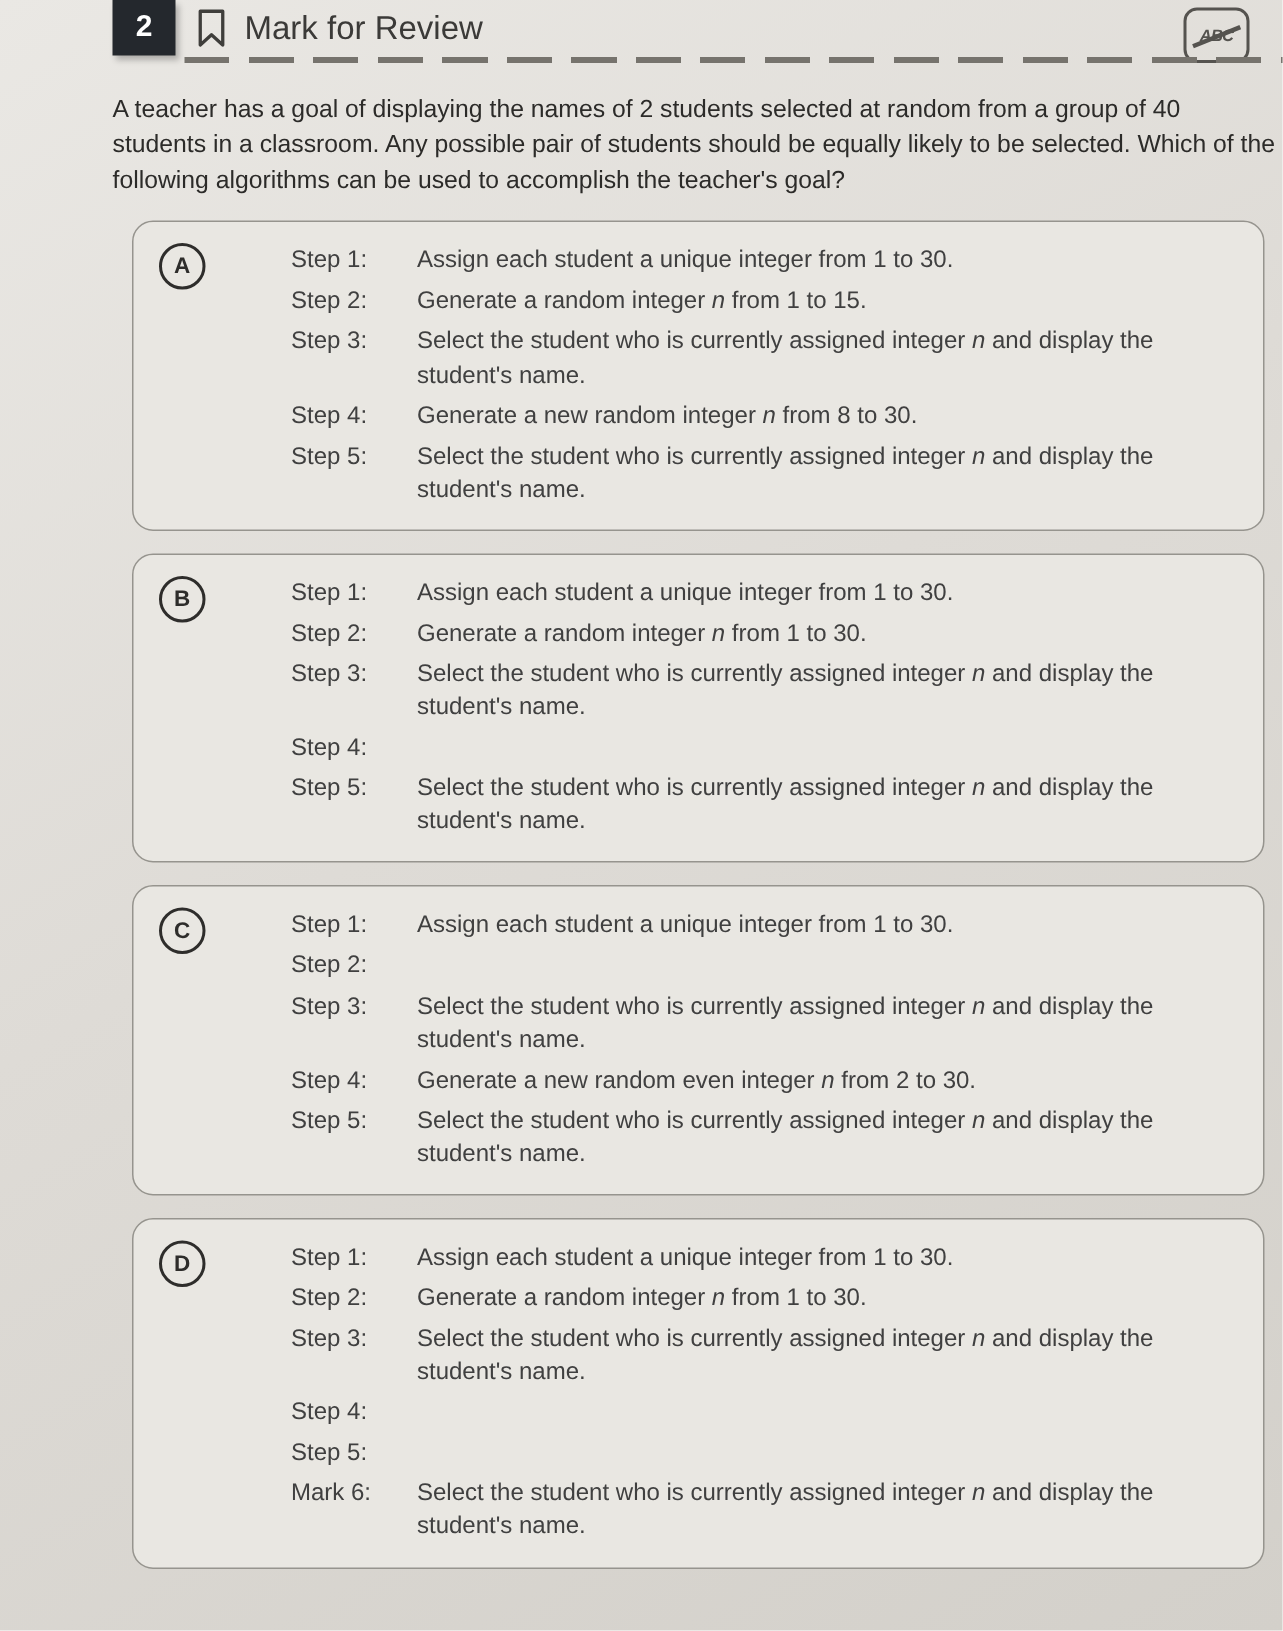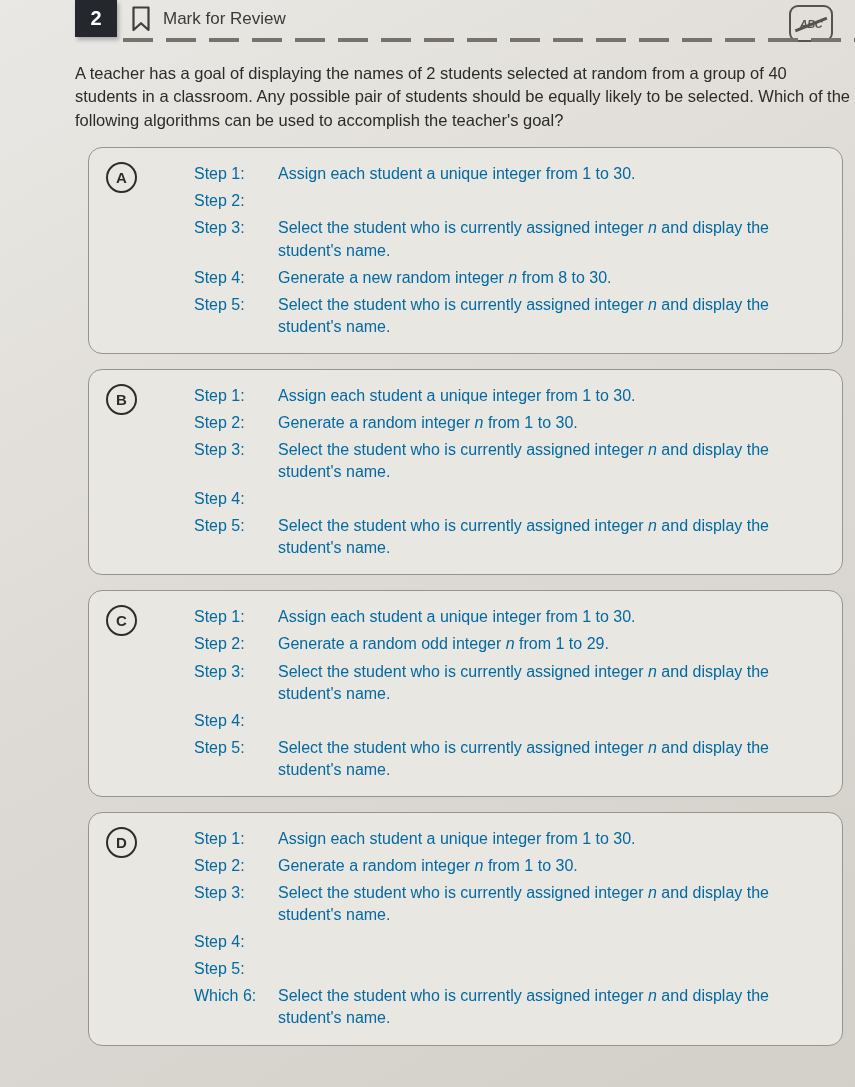--- a/index.html
+++ b/index.html
@@ -18,21 +18,21 @@
     background:#24282d; color:#ffffff;
     display:flex; align-items:center; justify-content:center;
     font-size:20px; font-weight:bold;
     box-shadow:2px 3px 4px rgba(0,0,0,0.25);
   }
   .mfr {
     position:absolute; left:52px; top:0; height:37px;
     display:flex; align-items:center; gap:12px;
     background:none; border:none; padding:0 4px; cursor:pointer;
     font-family:"Liberation Sans",sans-serif;
-    font-size:17px; color:#3b3a38;
+    font-size:22px; color:#3b3a38;
   }
   .mfr svg { display:block; }
   .abc-btn {
     position:absolute; right:22px; top:5px; width:44px; height:37px;
     background:none; border:2.5px solid #55534f; border-radius:9px;
     display:flex; align-items:center; justify-content:center;
     cursor:pointer; padding:0;
   }
   .abc-text {
     font-size:11px; font-weight:bold; font-style:italic;
@@ -62,21 +62,21 @@
   }
   .letter-circle {
     position:absolute; left:17px; top:14px; width:27px; height:27px;
     border:2px solid #2e2d2b; border-radius:50%;
     display:flex; align-items:center; justify-content:center;
     font-size:15px; font-weight:bold; color:#2e2d2b; background:transparent;
   }
   .steps { margin-left:105px; display:flex; flex-direction:column; gap:5px; }
   .step-row {
     display:grid; grid-template-columns:66px 522px; column-gap:18px;
-    font-size:16px; line-height:1.38; color:#0369a1;
+    font-size:16px; line-height:1.38; color:#404040;
   }
   .step-label { white-space:nowrap; }
   .var { font-style:italic; }
 </style>
 </head>
 <body>
 
 <div class="page">
 
   <div class="header">
@@ -99,20 +99,21 @@
 
   <section class="card">
     <span class="letter-circle">A</span>
     <div class="steps">
       <div class="step-row">
         <span class="step-label">Step 1:</span>
         <span class="step-text"><span>Assign each student a unique integer from 1 to 30.</span><span class="var"></span><span></span></span>
       </div>
       <div class="step-row">
         <span class="step-label">Step 2:</span>
+        <span class="step-text"><span>Generate a random integer </span><span class="var">n</span><span> from 1 to 15.</span></span>
       </div>
       <div class="step-row">
         <span class="step-label">Step 3:</span>
         <span class="step-text"><span>Select the student who is currently assigned integer </span><span class="var">n</span><span> and display the student's name.</span></span>
       </div>
       <div class="step-row">
         <span class="step-label">Step 4:</span>
         <span class="step-text"><span>Generate a new random integer </span><span class="var">n</span><span> from 8 to 30.</span></span>
       </div>
       <div class="step-row">
@@ -149,28 +150,28 @@
 
   <section class="card">
     <span class="letter-circle">C</span>
     <div class="steps">
       <div class="step-row">
         <span class="step-label">Step 1:</span>
         <span class="step-text"><span>Assign each student a unique integer from 1 to 30.</span><span class="var"></span><span></span></span>
       </div>
       <div class="step-row">
         <span class="step-label">Step 2:</span>
-        <span class="step-text"><span>Generate a random odd integer </span><span class="var">n</span><span> from 1 to 29.</span></span>
-      </div>
-      <div class="step-row">
-        <span class="step-label">Step 3:</span>
-        <span class="step-text"><span>Select the student who is currently assigned integer </span><span class="var">n</span><span> and display the student's name.</span></span>
-      </div>
-      <div class="step-row">
-        <span class="step-label">Step 4:</span>
+      </div>
+      <div class="step-row">
+        <span class="step-label">Step 3:</span>
+        <span class="step-text"><span>Select the student who is currently assigned integer </span><span class="var">n</span><span> and display the student's name.</span></span>
+      </div>
+      <div class="step-row">
+        <span class="step-label">Step 4:</span>
+        <span class="step-text"><span>Generate a new random even integer </span><span class="var">n</span><span> from 2 to 30.</span></span>
       </div>
       <div class="step-row">
         <span class="step-label">Step 5:</span>
         <span class="step-text"><span>Select the student who is currently assigned integer </span><span class="var">n</span><span> and display the student's name.</span></span>
       </div>
     </div>
   </section>
 
   <section class="card">
     <span class="letter-circle">D</span>
@@ -187,19 +188,19 @@
         <span class="step-label">Step 3:</span>
         <span class="step-text"><span>Select the student who is currently assigned integer </span><span class="var">n</span><span> and display the student's name.</span></span>
       </div>
       <div class="step-row">
         <span class="step-label">Step 4:</span>
       </div>
       <div class="step-row">
         <span class="step-label">Step 5:</span>
       </div>
       <div class="step-row">
-        <span class="step-label">Which 6:</span>
+        <span class="step-label">Mark 6:</span>
         <span class="step-text"><span>Select the student who is currently assigned integer </span><span class="var">n</span><span> and display the student's name.</span></span>
       </div>
     </div>
   </section>
 
 </div>
 
 </body></html>

